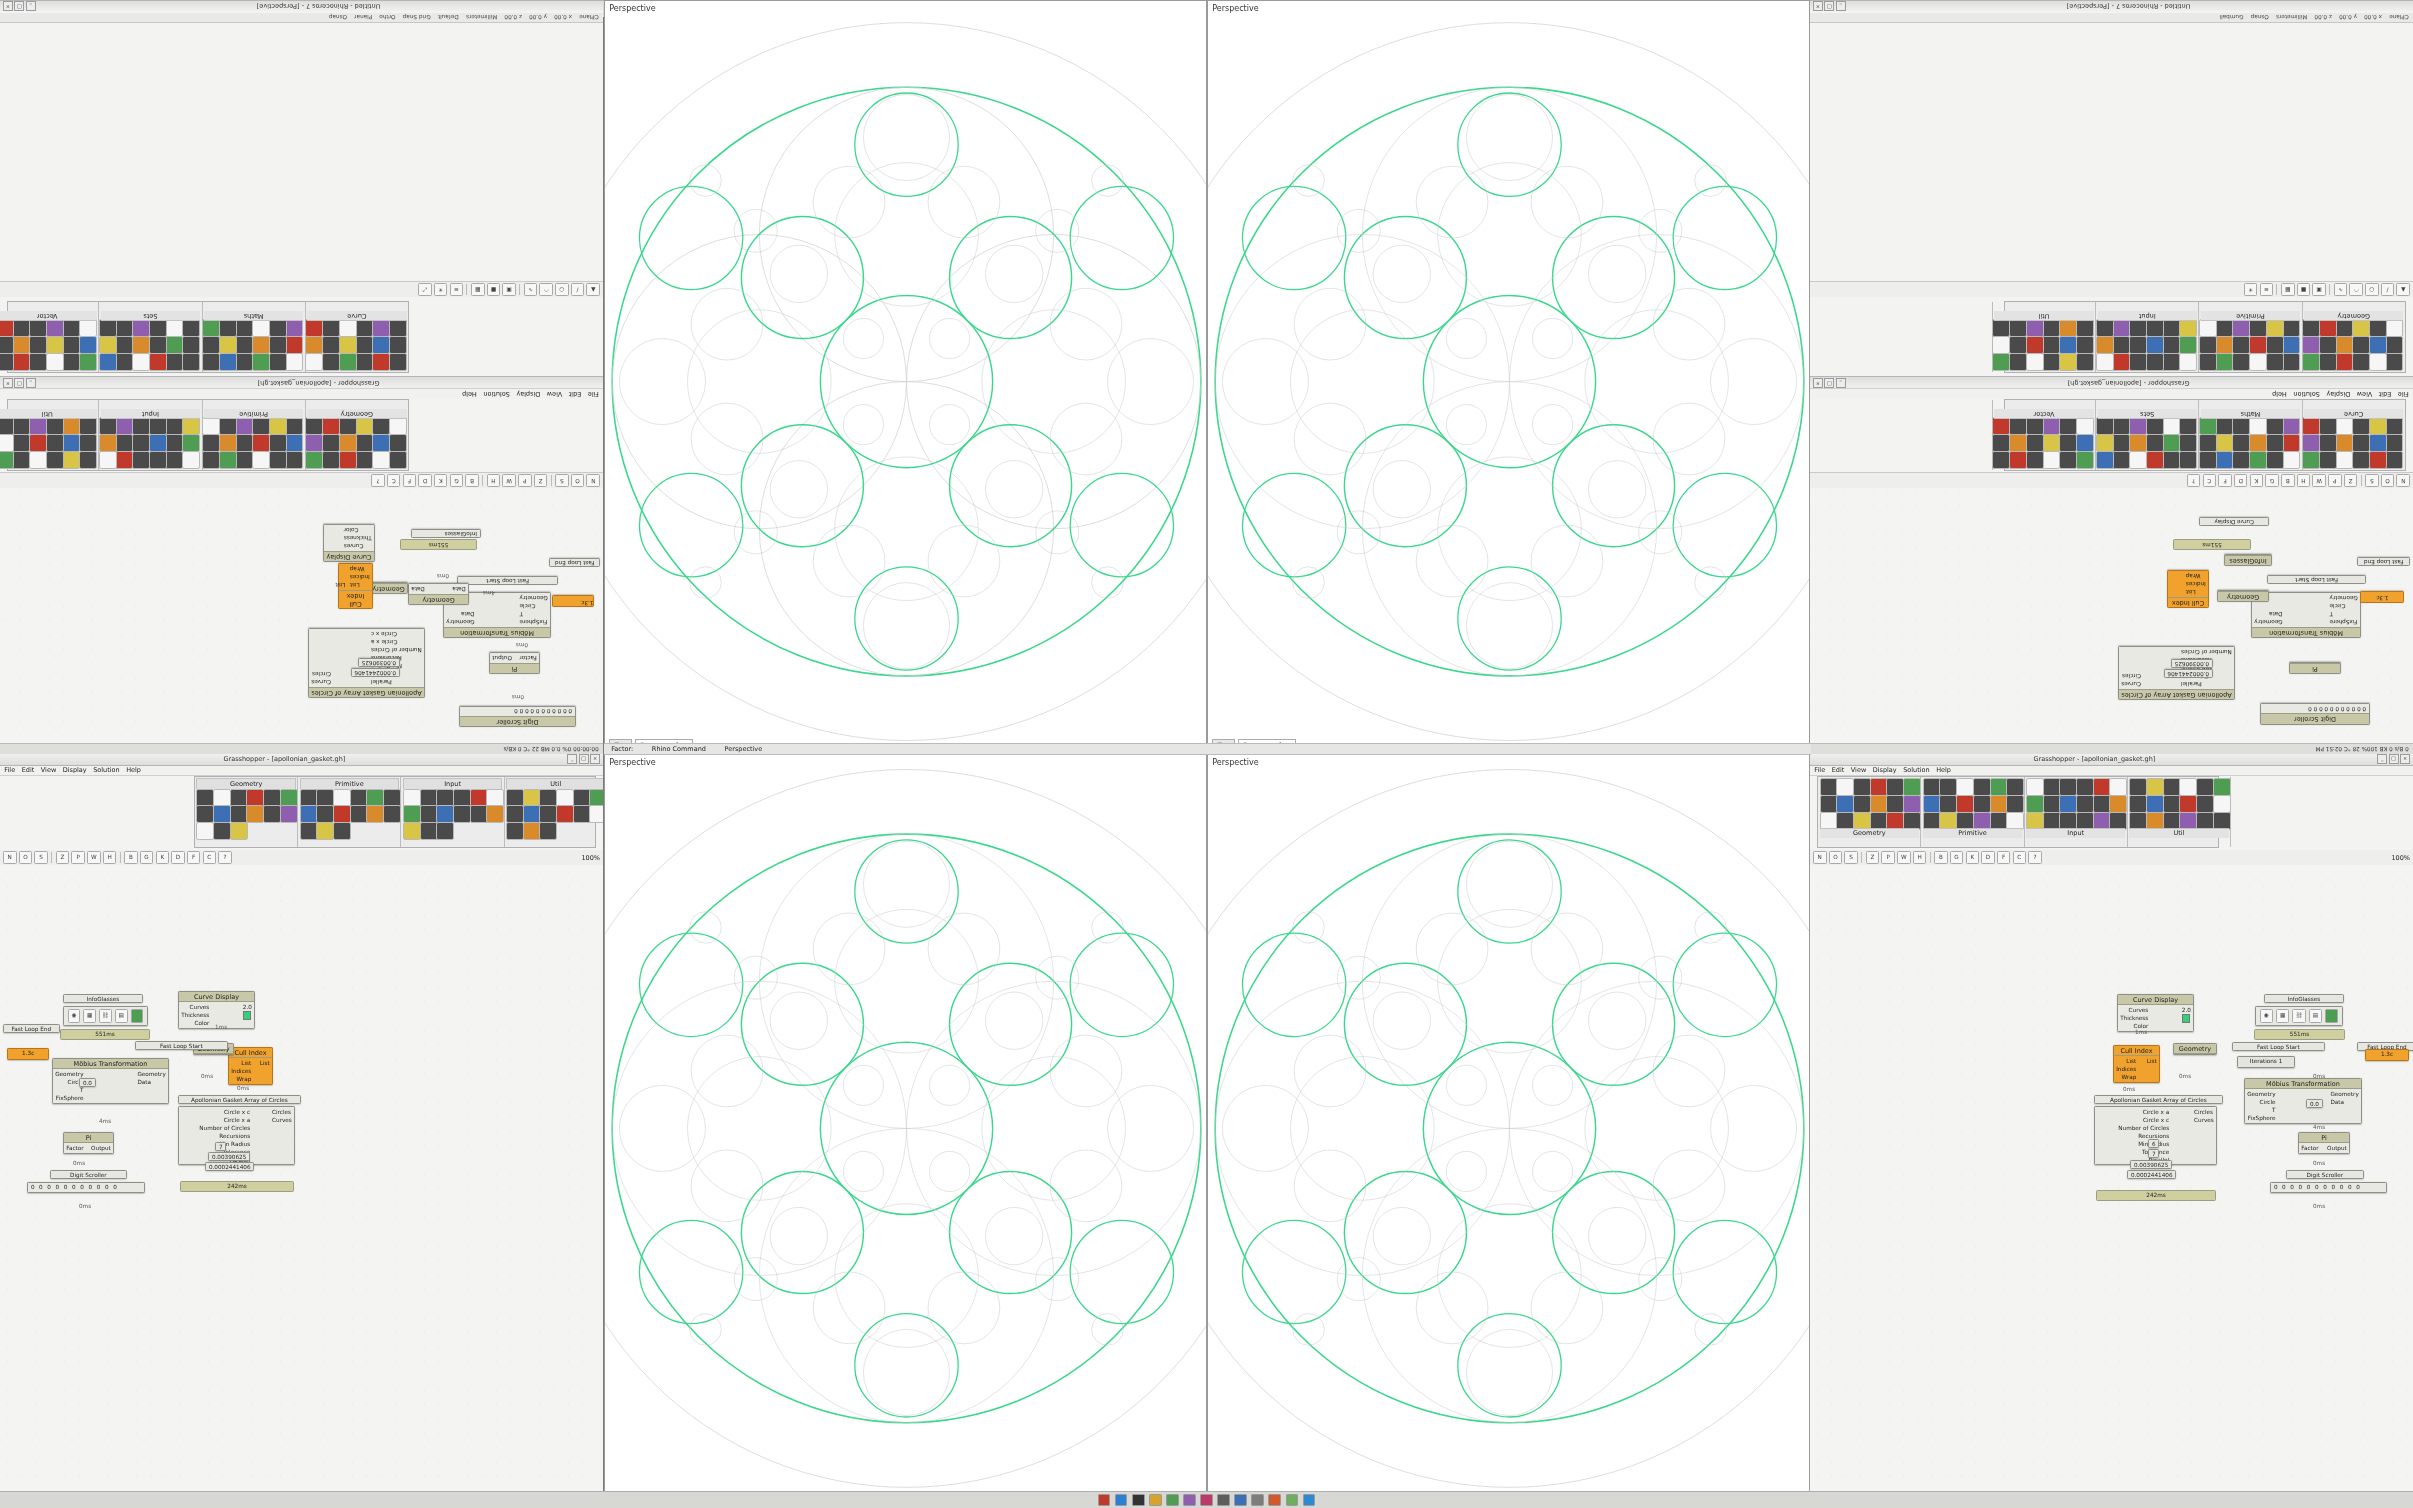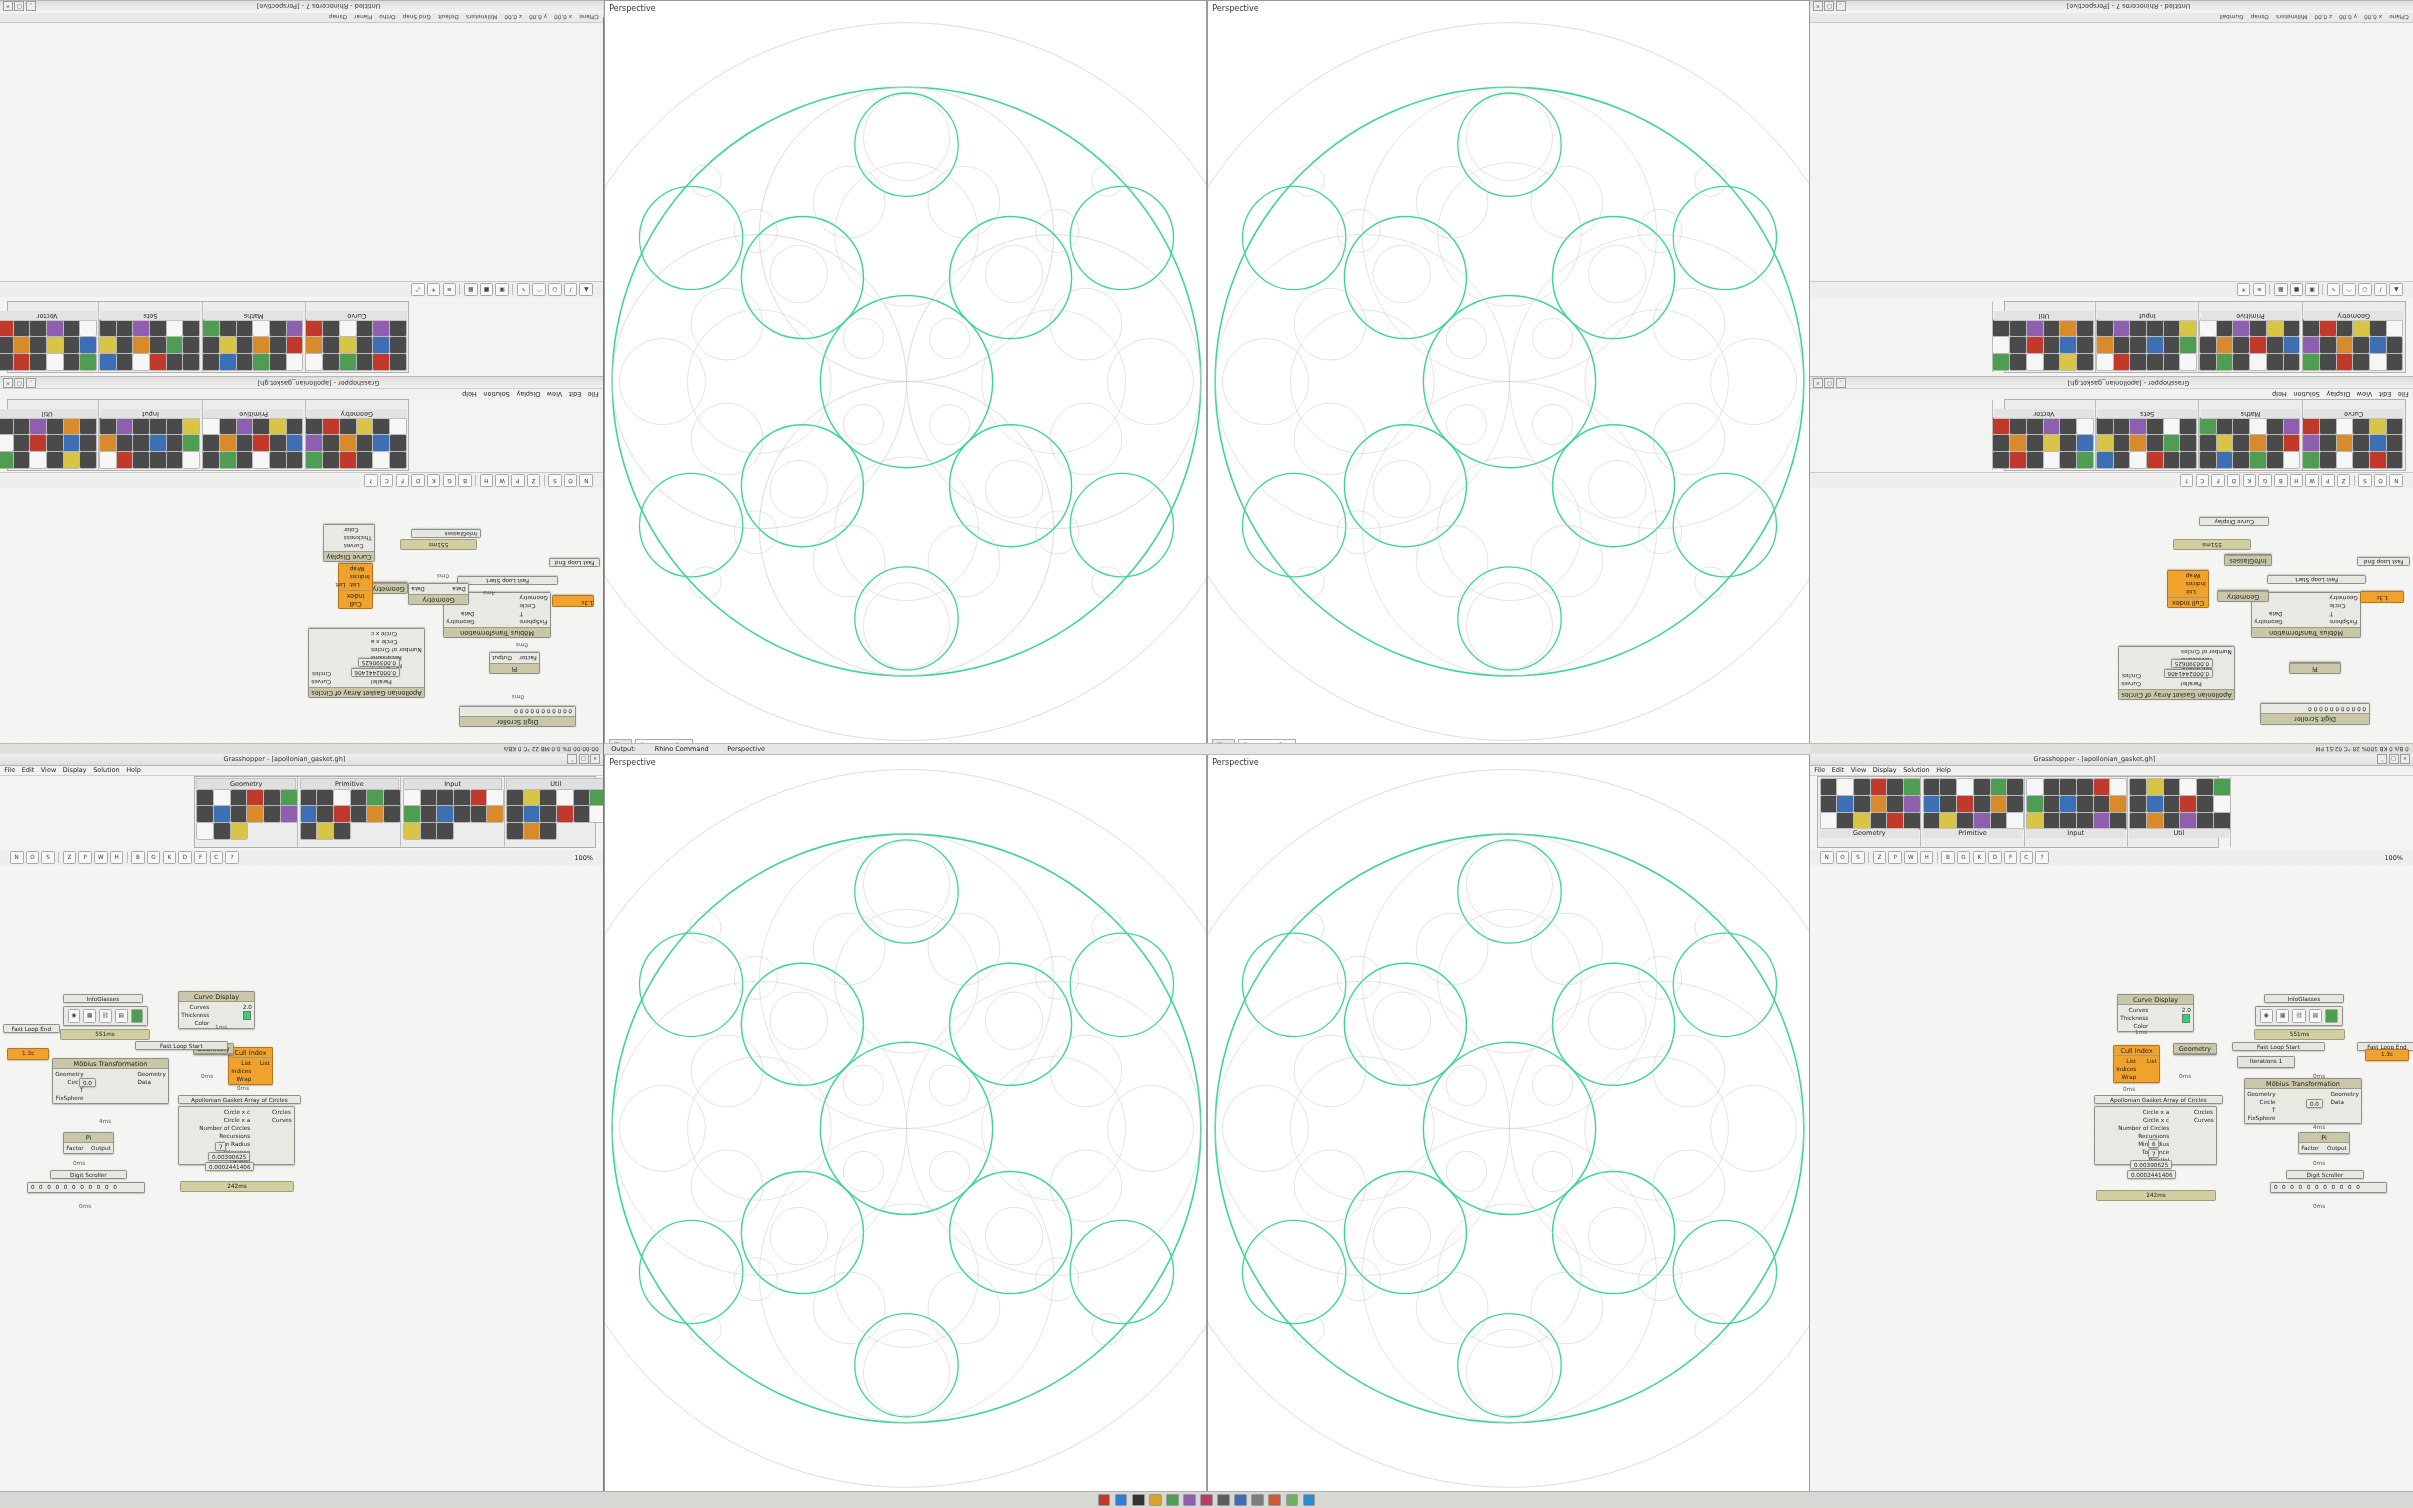--- a/index.html
+++ b/index.html
@@ -29,21 +29,21 @@
   .titlebar{height:11.5px;background:linear-gradient(#f0f0ee,#dedede);border-bottom:0.7px solid #b5b5b5;
             display:flex;align-items:center;padding:0 2.9px;font-size:6.5px;color:#333;box-sizing:border-box;}
   .titlebar .t-txt{flex:1;text-align:center;overflow:hidden;white-space:nowrap;}
   .winbtn{width:8px;height:8px;border:0.7px solid #9b9b9b;background:#ededed;margin-left:1.4px;font-size:5px;
           line-height:6.5px;text-align:center;}
   .menubar{height:10.8px;background:#f1f1ef;border-bottom:0.7px solid #cfcfcf;display:flex;align-items:center;
            gap:6.5px;padding:0 4.3px;font-size:6.5px;box-sizing:border-box;}
 
   
   .toolstrip{height:16px;background:#eeeeec;border-bottom:0.7px solid #c9c9c9;display:flex;align-items:center;
-             gap:2.2px;padding:0 10px;box-sizing:border-box;}
+             gap:2.2px;padding:0 3px;box-sizing:border-box;}
   .ticon{width:11.5px;height:11.5px;border-radius:1.4px;border:0.7px solid #a9a9a9;background:#f7f7f7;
          display:inline-block;font-size:5.7px;line-height:10px;text-align:center;color:#444;}
   .tsep{width:0.7px;height:10.8px;background:#bcbcbc;margin:0 1.4px;}
 
   
   .palette{background:#ececec;border:0.7px solid #b0b0b0;display:flex;box-sizing:border-box;}
   .pal-group{border-right:0.7px solid #bdbdbd;padding:1.4px 1.4px 0 1.4px;display:flex;flex-direction:column;}
   .pal-grid{display:grid;grid-template-columns:repeat(6,16px);grid-auto-rows:16px;gap:0.7px;}
   .pal-cell{width:16px;height:16px;border-radius:2.2px;background:#dcdcdc;border:0.7px solid #b9b9b9;}
   .pal-cell.dk{background:#4a4a4a;}
@@ -1659,21 +1659,21 @@
         </g>
       </g>
     </svg>
     <div class="vp-tabs">
       <span class="vp-tab">Top</span>
       <span class="vp-tab active">Perspective</span>
     </div>
   </div>
 
   <div style="position:absolute;left:604px;top:743px;width:1207px;height:11.5px;background:#e6e6e4;border-top:0.7px solid #bbb;border-bottom:0.7px solid #bbb;display:flex;align-items:center;gap:18.7px;padding:0 7.2px;font-size:6.5px;box-sizing:border-box">
-    <span>Output:</span>
+    <span>Factor:</span>
     <span>Rhino Command</span>
     <span>Perspective</span>
   </div>
 
   <div class="taskbar tb-bottom">
     <div class="tbicon" style="background:#c0392b"></div>
     <div class="tbicon" style="background:#2e7fd4"></div>
     <div class="tbicon" style="background:#333"></div>
     <div class="tbicon" style="background:#d8a32b"></div>
     <div class="tbicon" style="background:#4f9d52"></div>

